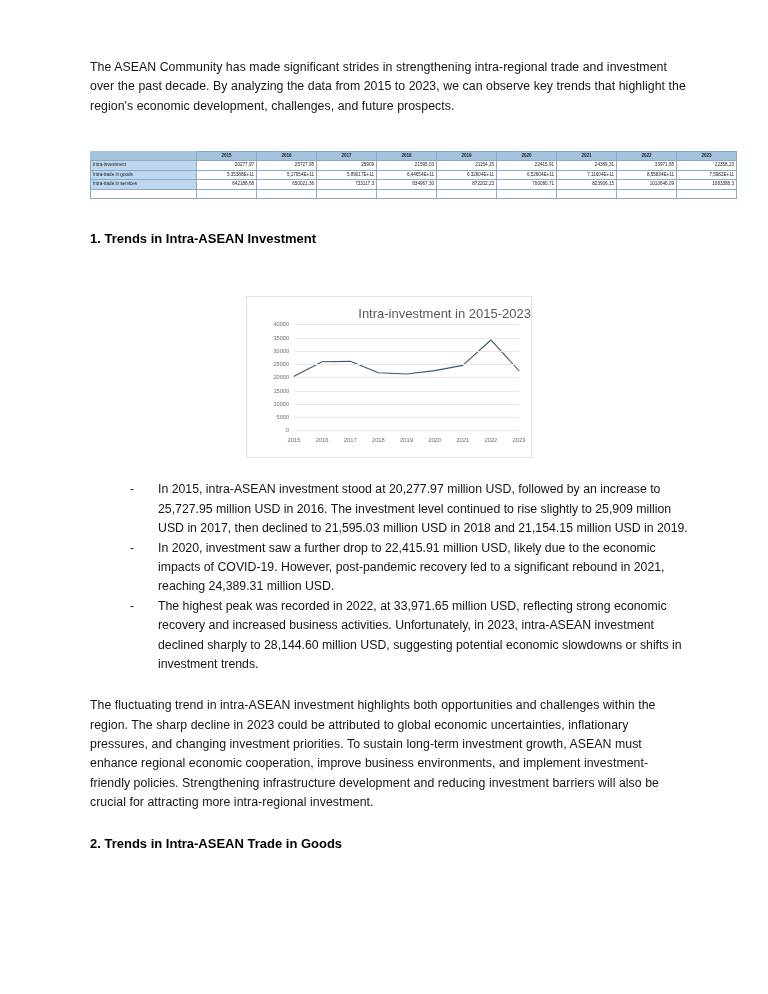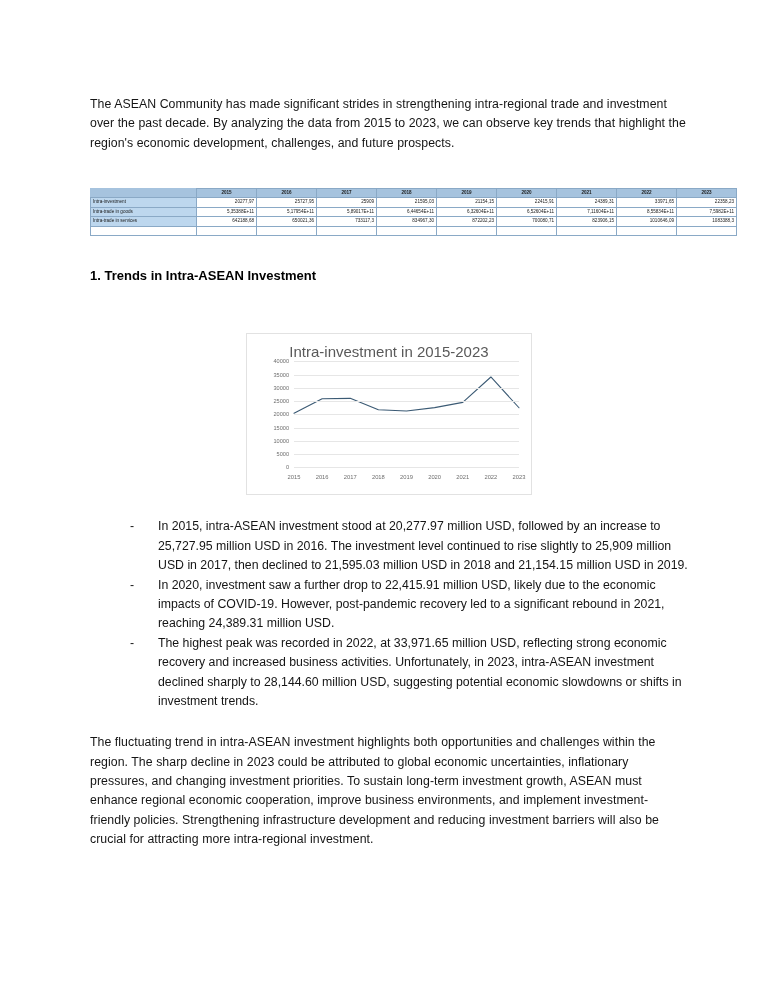--- a/index.html
+++ b/index.html
@@ -12,21 +12,21 @@
     height: 994px;
     font-family: "Liberation Sans", sans-serif;
     color: #000000;
     position: relative;
     overflow: hidden;
   }
   .page {
     box-sizing: border-box;
     width: 768px;
     height: 994px;
-    padding: 95px 80px 0 90px;
+    padding: 58px 80px 0 90px;
     background: #ffffff;
   }
   p.body-text {
     font-size: 12.3px;
     line-height: 19.3px;
     margin: 0 0 0 0;
     color: #151515;
     letter-spacing: 0.005em;
     max-width: 600px;
   }
@@ -106,22 +106,22 @@
     height: 162px;
     background: #ffffff;
     border: 1px solid #e2e2e2;
     box-sizing: border-box;
   }
   .chart-title {
     position: absolute;
     top: 9px;
     left: 0;
     width: 100%;
-    text-align: center;
-    font-size: 15px;
+    text-align: right;
+    font-size: 13px;
     color: #595959;
     font-family: "Liberation Sans", sans-serif;
   }
   .plot-area {
     position: absolute;
     left: 47px;
     top: 27px;
     right: 12px;
     bottom: 27px;
   }
@@ -330,17 +330,18 @@
       <span>The highest peak was recorded in 2022, at 33,971.65 million USD, reflecting strong economic recovery and increased business activities. Unfortunately, in 2023, intra-ASEAN investment declined sharply to 28,144.60 million USD, suggesting potential economic slowdowns or shifts in investment trends.</span>
     </li>
   </ul>
 
   <div class="gap-md"></div>
 
   <p class="body-text">The fluctuating trend in intra-ASEAN investment highlights both opportunities and challenges within the region. The sharp decline in 2023 could be attributed to global economic uncertainties, inflationary pressures, and changing investment priorities. To sustain long-term investment growth, ASEAN must enhance regional economic cooperation, improve business environments, and implement investment-friendly policies. Strengthening infrastructure development and reducing investment barriers will also be crucial for attracting more intra-regional investment.</p>
 
   <div class="gap-md"></div>
 
+  <h2 class="section-heading">2. Trends in Intra-ASEAN Trade in Goods</h2>
 
   <div class="gap-md"></div>
 
 
 </div>
 
 </body></html>

